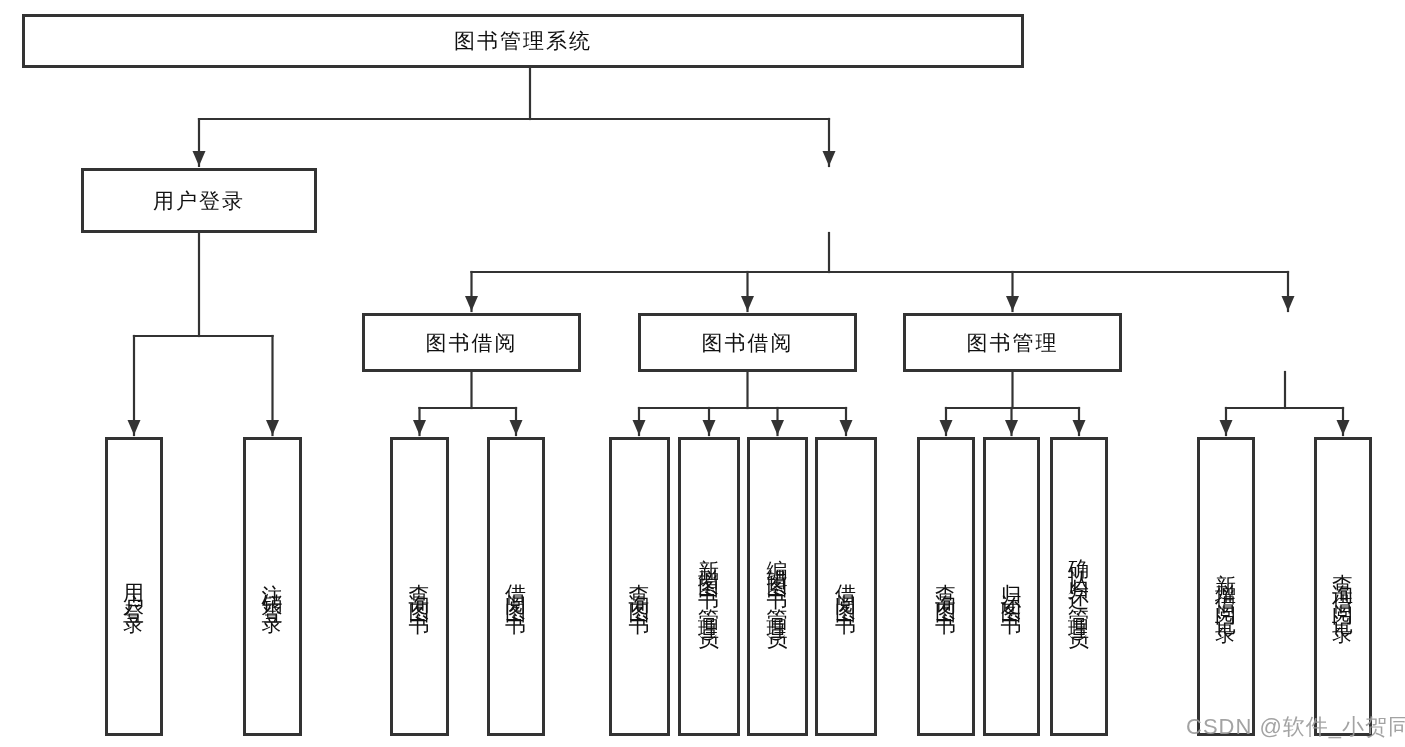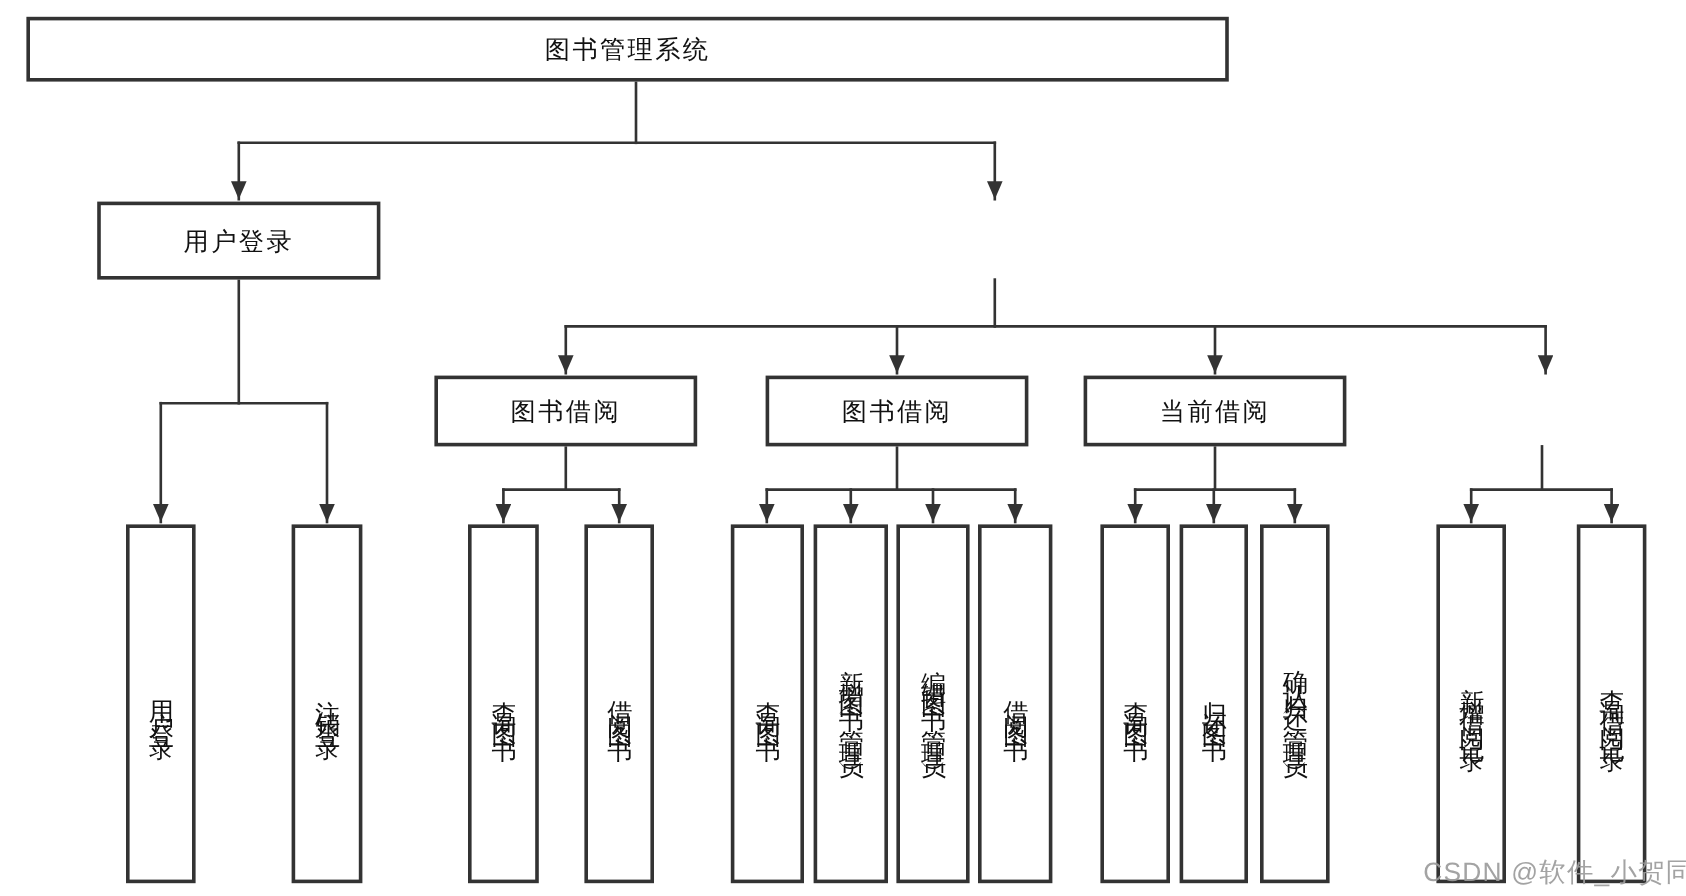--- a/index.html
+++ b/index.html
@@ -105,21 +105,21 @@
     <span class="hlabel">用户登录</span>
   </div>
 
   <div class="node" style="left:362px;top:313px;width:219px;height:59px">
     <span class="hlabel">图书借阅</span>
   </div>
   <div class="node" style="left:638px;top:313px;width:219px;height:59px">
     <span class="hlabel">图书借阅</span>
   </div>
   <div class="node" style="left:903px;top:313px;width:219px;height:59px">
-    <span class="hlabel">当前借阅</span>
+    <span class="hlabel">图书管理</span>
   </div>
 
   <div class="node vnode" style="left:105px;top:437px;width:58px;height:299px">
     <span class="vlabel">用户登录</span>
   </div>
   <div class="node vnode" style="left:243px;top:437px;width:59px;height:299px">
     <span class="vlabel">注销登录</span>
   </div>
 
   <div class="node vnode" style="left:390px;top:437px;width:59px;height:299px">

